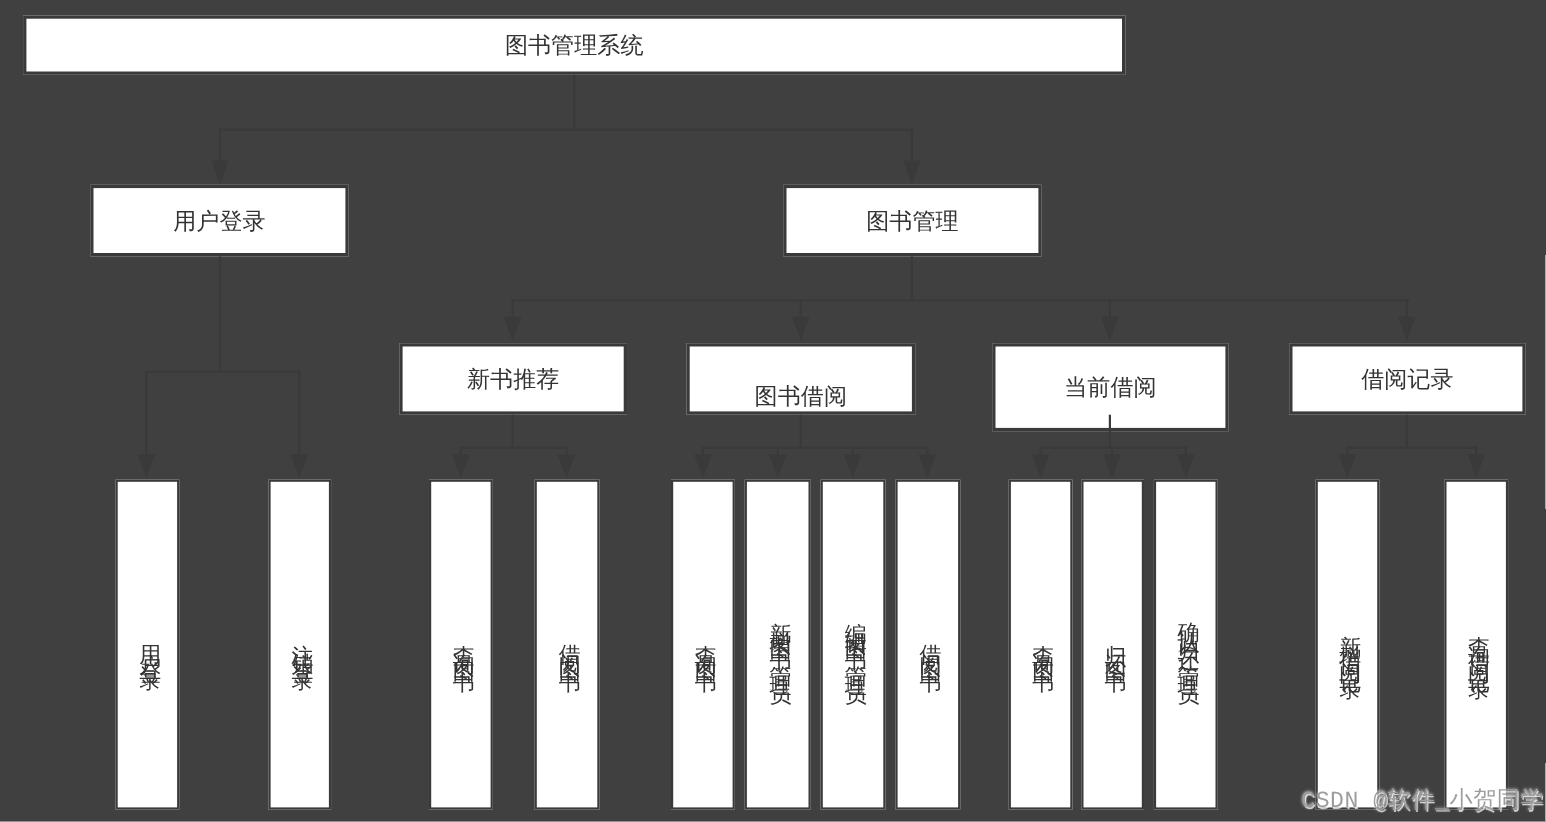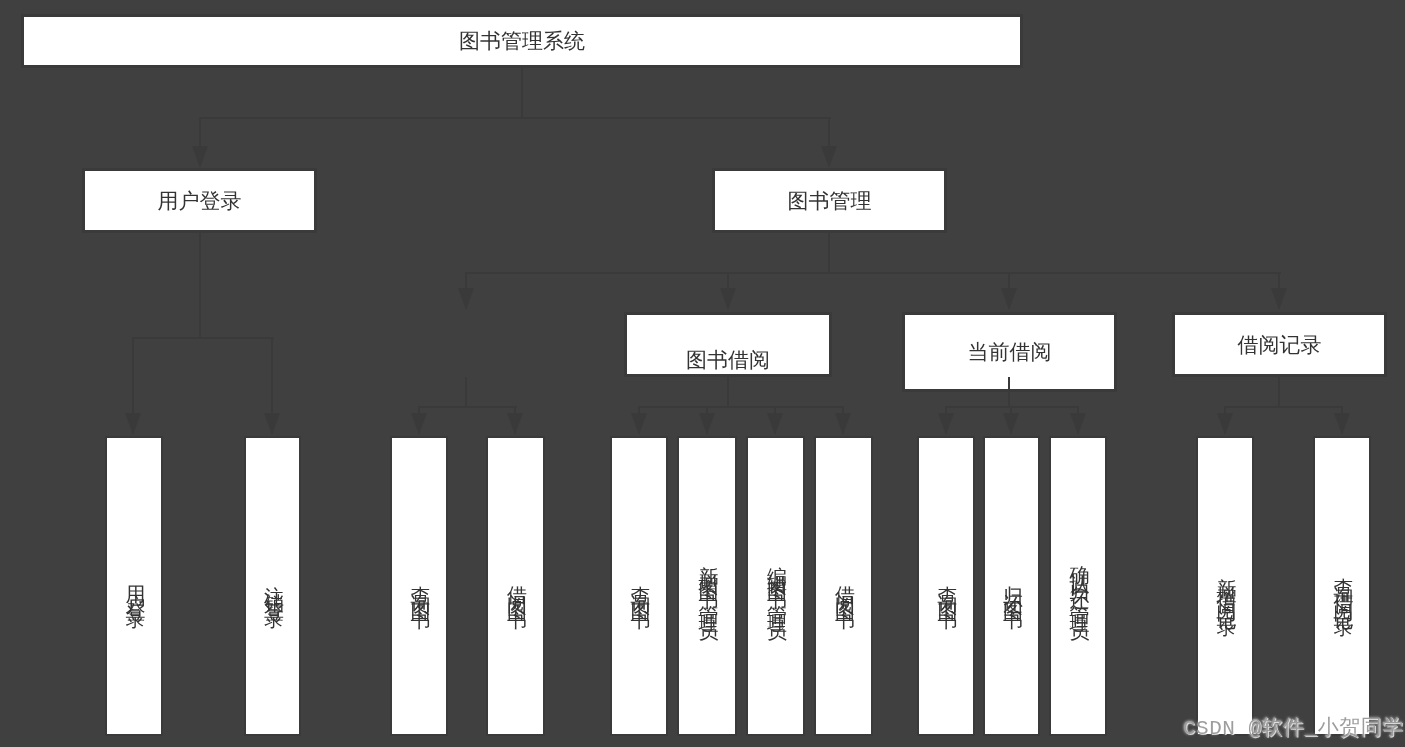--- a/index.html
+++ b/index.html
@@ -43,20 +43,23 @@
     <span>图书管理系统</span>
   </div>
 
   <div class="box" style="left:82px; top:168px; width:235px; height:65px;">
     <span>用户登录</span>
   </div>
   <div class="box" style="left:712px; top:168px; width:235px; height:65px;">
     <span>图书管理</span>
   </div>
 
+  <div class="box" style="left:363px; top:312px; width:207px; height:65px;">
+    <span>新书推荐</span>
+  </div>
   <div class="box" style="left:624px; top:312px; width:208px; height:65px;align-items:flex-end;">
     <span>图书借阅</span>
   </div>
   <div class="box" style="left:902px; top:312px; width:215px; height:80px;align-items:center;">
     <span>当前借阅</span>
   </div>
   <div class="box" style="left:1172px; top:312px; width:215px; height:65px;">
     <span>借阅记录</span>
   </div>
 

